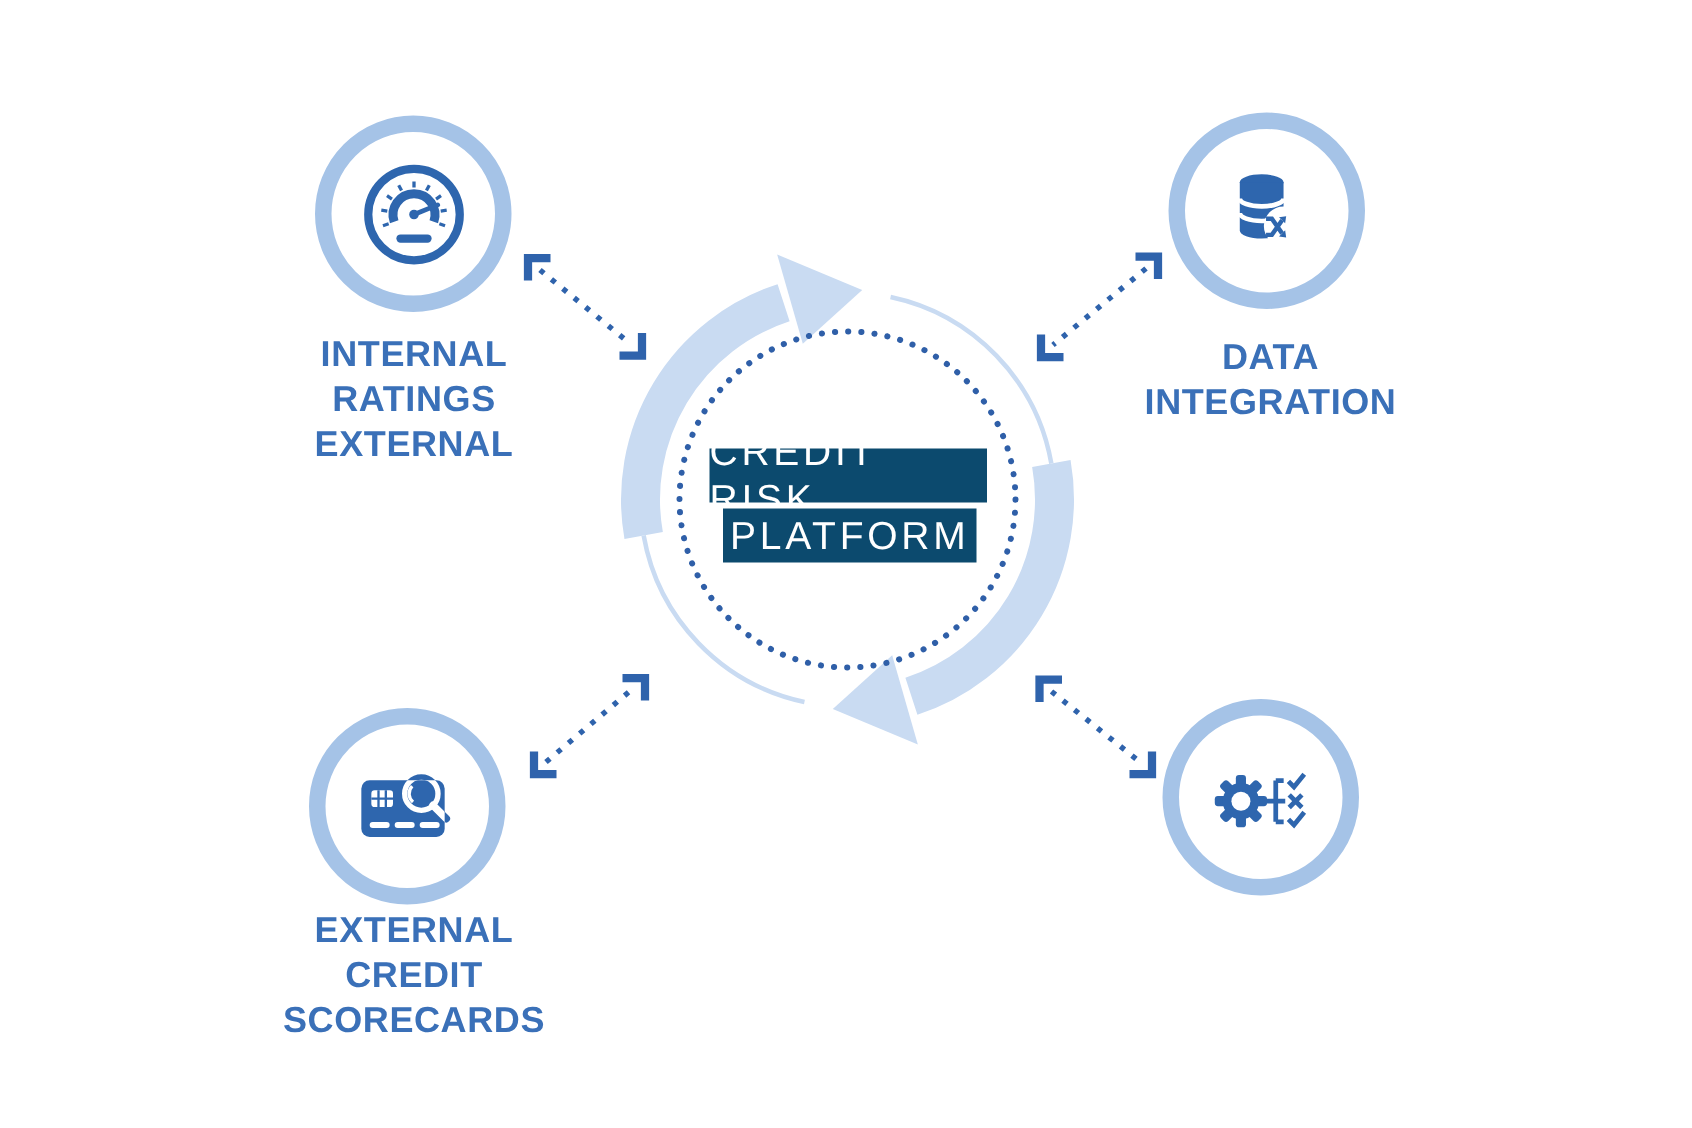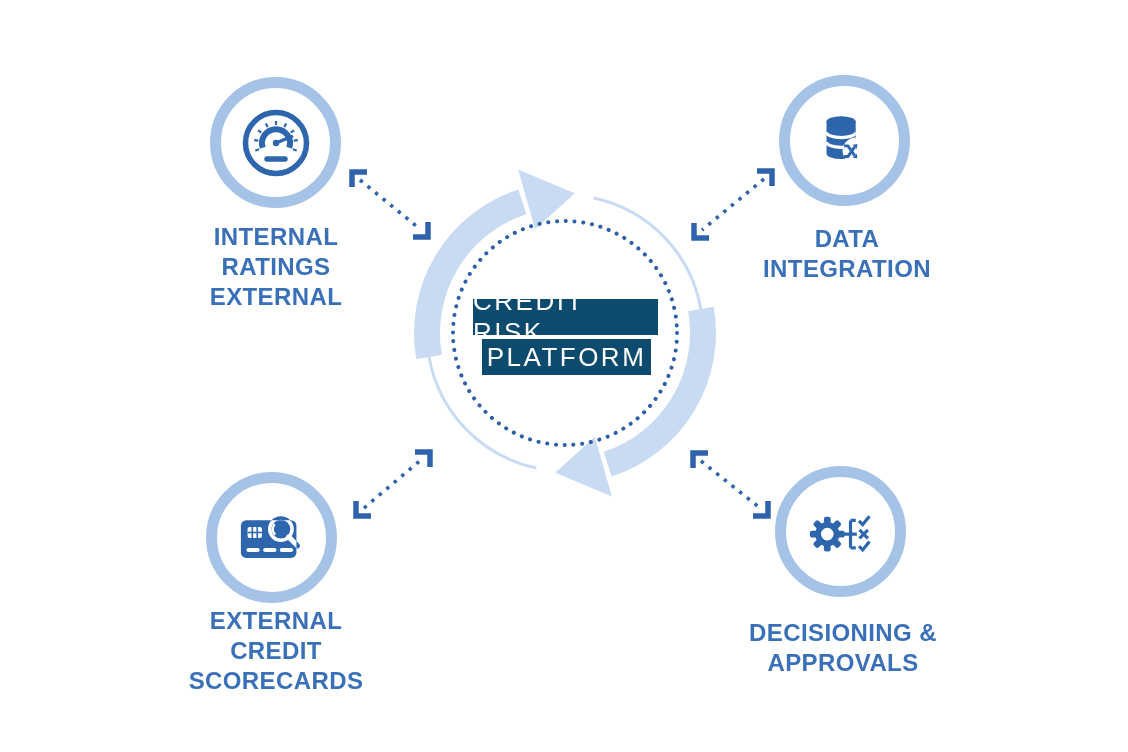--- a/index.html
+++ b/index.html
@@ -146,16 +146,14 @@
       </g>
       <circle cx="-13" cy="2" r="6" fill="#ffffff"></circle>
       <g fill="none" stroke="#2e66ae" stroke-width="3">
         <path d="M -1 2 H 15 M 9 -11 V 15 M 9 -11 H 14 M 9 15 H 14"></path>
         <path d="M 17 -10.5 L 20.5 -7 L 27 -15"></path>
         <path d="M 17.5 -2 L 25.5 6 M 25.5 -2 L 17.5 6"></path>
         <path d="M 17 13.5 L 20.5 17 L 27 9"></path>
       </g>
     </svg>
   </div>
-  <div class="node-label" style="left:703px; top:618px;">DECISIONING &amp;
-APPROVALS</div>
 
 </div>
 
 </body></html>

